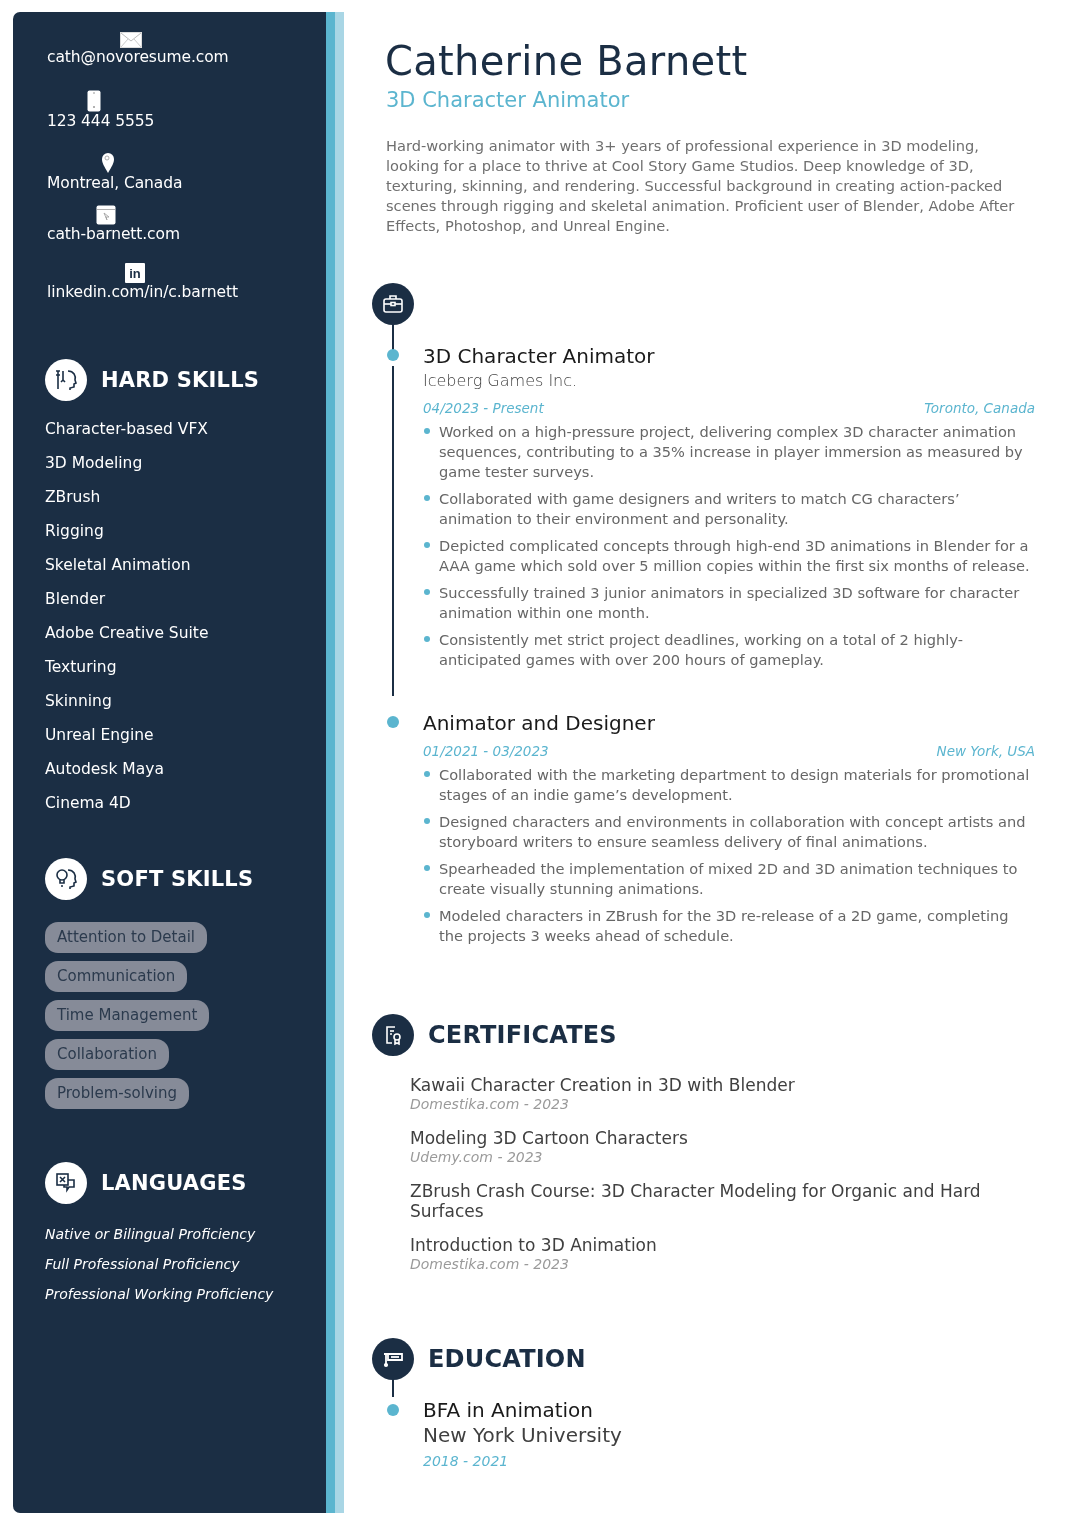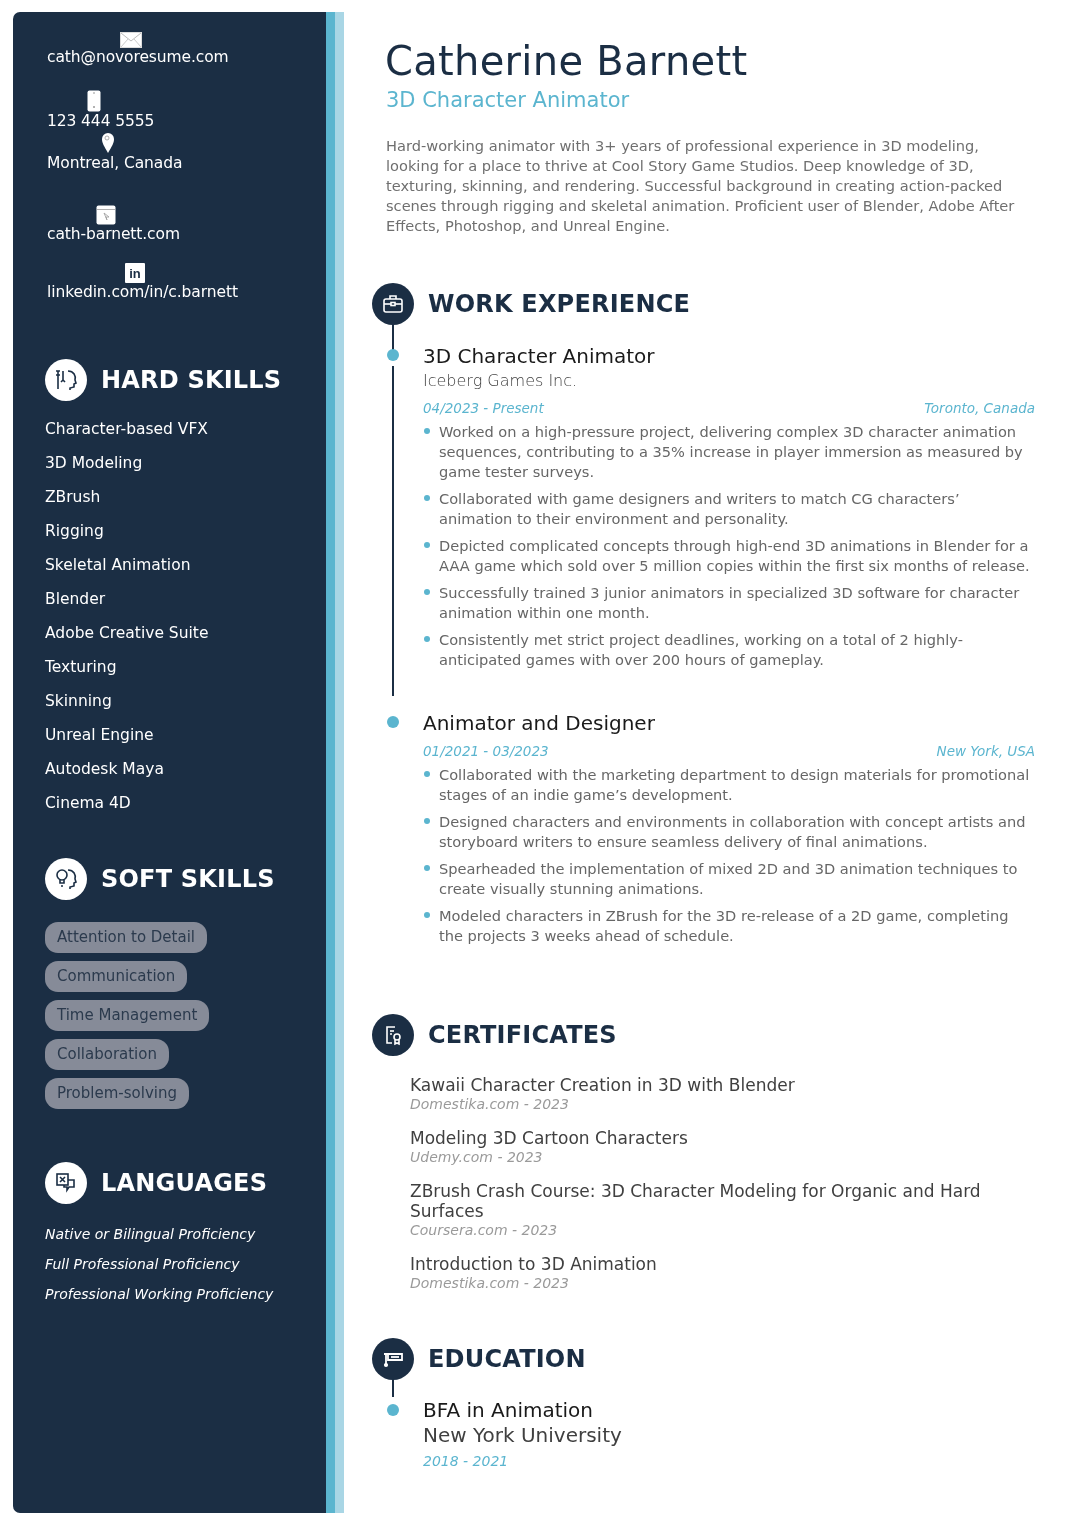--- a/index.html
+++ b/index.html
@@ -13,21 +13,21 @@
   }
   .stripe1 { position: absolute; left: 326px; top: 12px; width: 9px; height: 1501px; background: #5bb5cf; }
   .stripe2 { position: absolute; left: 335px; top: 12px; width: 9px; height: 1501px; background: #a9d6e5; }
 
   .contact { position: absolute; left: 34px; display: flex; align-items: center; height: 24px; flex-direction: column; }
   .contact .ic { width: 24px; height: 24px; display: flex; align-items: center; justify-content: center; margin-right: 14px; }
   .contact .txt { font-size: 15.5px; color: #ffffff; letter-spacing: -0.1px; }
 
   .side-head { position: absolute; left: 32px; display: flex; align-items: center; }
   .side-head .circ { width: 42px; height: 42px; border-radius: 50%; background: #ffffff; display: flex; align-items: center; justify-content: center; margin-right: 14px; }
-  .side-head .ttl { font-size: 24px; font-weight: bold; letter-spacing: 0.2px; color: #ffffff; }
+  .side-head .ttl { font-size: 21px; font-weight: bold; letter-spacing: 0.2px; color: #ffffff; }
 
   .hard-list { position: absolute; left: 32px; top: 407px; list-style: none; }
   .hard-list li { font-size: 15.5px; height: 34px; line-height: 20px; color: #ffffff; }
 
   .soft-list { position: absolute; left: 32px; top: 910px; }
   .chip {
     display: block; width: fit-content; background: #868b98; color: #2b3a4d;
     font-size: 15px; padding: 5px 12px 6px 12px; border-radius: 13px; margin-bottom: 8px; height: 31px; line-height: 20px;
   }
 
@@ -86,21 +86,21 @@
     <span class="ic">
       <svg width="14" height="22" viewBox="0 0 14 22">
           <rect x="0.5" y="0.5" width="13" height="21" rx="2" fill="#fff"></rect>
           <circle cx="7" cy="17" r="1" fill="#999"></circle>
           <line x1="6" y1="3" x2="8" y2="3" stroke="#999"></line>
         </svg>
     </span>
     <span class="txt">123 444 5555</span>
   </div>
 
-  <div class="contact" style="top:120px">
+  <div class="contact" style="top:140px">
     <span class="ic">
       <svg width="14" height="22" viewBox="0 0 14 22">
           <path d="M7 21 C3 14 1 11 1 7 A6 6 0 0 1 13 7 C13 11 11 14 7 21 Z" fill="#fff"></path>
           <circle cx="6" cy="6" r="2" fill="none" stroke="#999" stroke-width="0.8"></circle>
         </svg>
     </span>
     <span class="txt">Montreal, Canada</span>
   </div>
 
   <div class="contact" style="top:193px">
@@ -201,21 +201,20 @@
 
 <div class="sec-head" style="top:283px">
   <span class="circ">
     <svg width="22" height="22" viewBox="0 0 22 22" fill="none" stroke="#fff" stroke-width="1.6">
         <rect x="2" y="6" width="18" height="13" rx="2"></rect>
         <path d="M8 6 L8 3 L14 3 L14 6"></path>
         <line x1="2" y1="11" x2="20" y2="11"></line>
         <rect x="9" y="9.5" width="4" height="3" fill="#1b2e44"></rect>
       </svg>
   </span>
-  <span class="ttl">WORK EXPERIENCE</span>
 </div>
 <div class="vline" style="top:324px;height:26px"></div>
 <div class="dot" style="top:349px"></div>
 <div class="vline" style="top:366px;height:330px"></div>
 <div class="dot" style="top:716px"></div>
 
 <div class="job" style="top:343px">
   <div class="jt">3D Character Animator</div>
   <div class="jc">Iceberg Games Inc.</div>
   <div class="meta">
@@ -261,21 +260,20 @@
   <div class="cert">
     <div class="ct">Kawaii Character Creation in 3D with Blender</div>
     <div class="cs">Domestika.com - 2023</div>
   </div>
   <div class="cert">
     <div class="ct">Modeling 3D Cartoon Characters</div>
     <div class="cs">Udemy.com - 2023</div>
   </div>
   <div class="cert">
     <div class="ct">ZBrush Crash Course: 3D Character Modeling for Organic and Hard Surfaces</div>
-    <div class="cs">Coursera.com - 2023</div>
   </div>
   <div class="cert">
     <div class="ct">Introduction to 3D Animation</div>
     <div class="cs">Domestika.com - 2023</div>
   </div>
 </div>
 
 <div class="sec-head" style="top:1338px">
   <span class="circ">
     <svg width="22" height="22" viewBox="0 0 22 22" fill="none" stroke="#fff" stroke-width="1.8">

